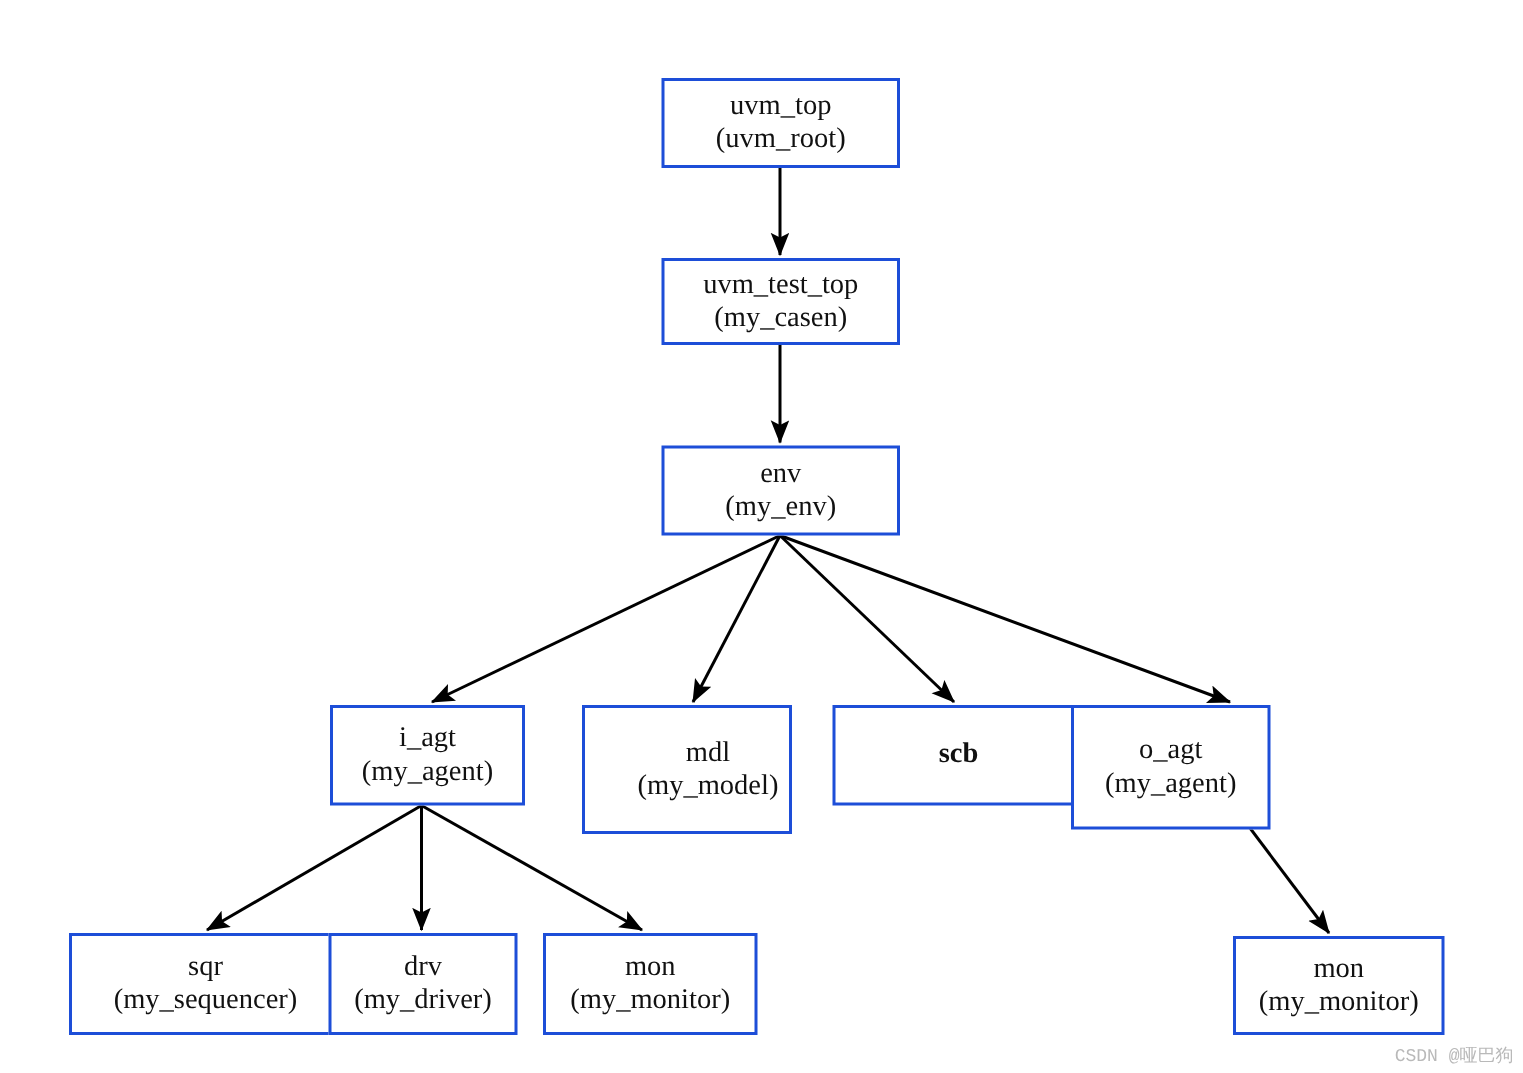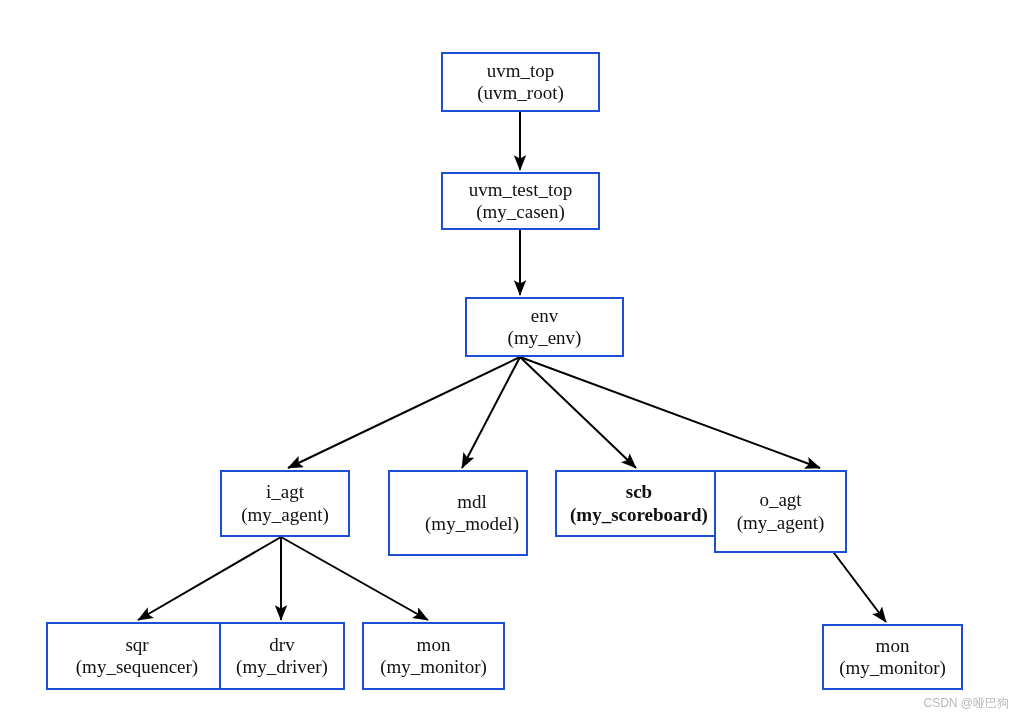--- a/index.html
+++ b/index.html
@@ -43,21 +43,21 @@
   .node .nm,
   .node .cls {
     display: block;
     white-space: nowrap;
     text-align: center;
   }
   .watermark {
     position: absolute;
     right: 6px;
     bottom: 3px;
-    font-family: Liberation Sans, sans-serif;
+    font-family: Liberation Mono, monospace;
     font-size: 12px;
     color: #b9b9b9;
     white-space: nowrap;
     z-index: 3;
   }
 </style>
 </head>
 <body>
 
 <div id="canvas">
@@ -84,35 +84,34 @@
 
   <div id="node-layer">
       <div class="node" style="left: 441px; top: 52px; width: 159px; height: 60px;">
         <span class="nm">uvm_top</span>
         <span class="cls">(uvm_root)</span>
       </div>
       <div class="node" style="left: 441px; top: 172px; width: 159px; height: 58px;">
         <span class="nm">uvm_test_top</span>
         <span class="cls">(my_casen)</span>
       </div>
-      <div class="node" style="left: 465px; top: 297px; width: 159px; height: 60px;">
+      <div class="node" style="left: 441px; top: 297px; width: 159px; height: 60px;">
         <span class="nm">env</span>
         <span class="cls">(my_env)</span>
       </div>
       <div class="node" style="left: 220px; top: 470px; width: 130px; height: 67px;">
         <span class="nm">i_agt</span>
         <span class="cls">(my_agent)</span>
       </div>
       <div class="node" style="left: 388px; top: 470px; width: 140px; height: 86px; padding-left: 28px;">
         <span class="nm">mdl</span>
         <span class="cls">(my_model)</span>
       </div>
       <div class="node" style="left: 555px; top: 470px; width: 168px; height: 67px; font-weight: bold;">
         <span class="nm">scb</span>
-        <span class="cls">(my_scoreboard)</span>
       </div>
       <div class="node" style="left: 714px; top: 470px; width: 133px; height: 83px;">
         <span class="nm">o_agt</span>
         <span class="cls">(my_agent)</span>
       </div>
       <div class="node" style="left: 46px; top: 622px; width: 182px; height: 68px;">
         <span class="nm">sqr</span>
         <span class="cls">(my_sequencer)</span>
       </div>
       <div class="node" style="left: 219px; top: 622px; width: 126px; height: 68px;">

